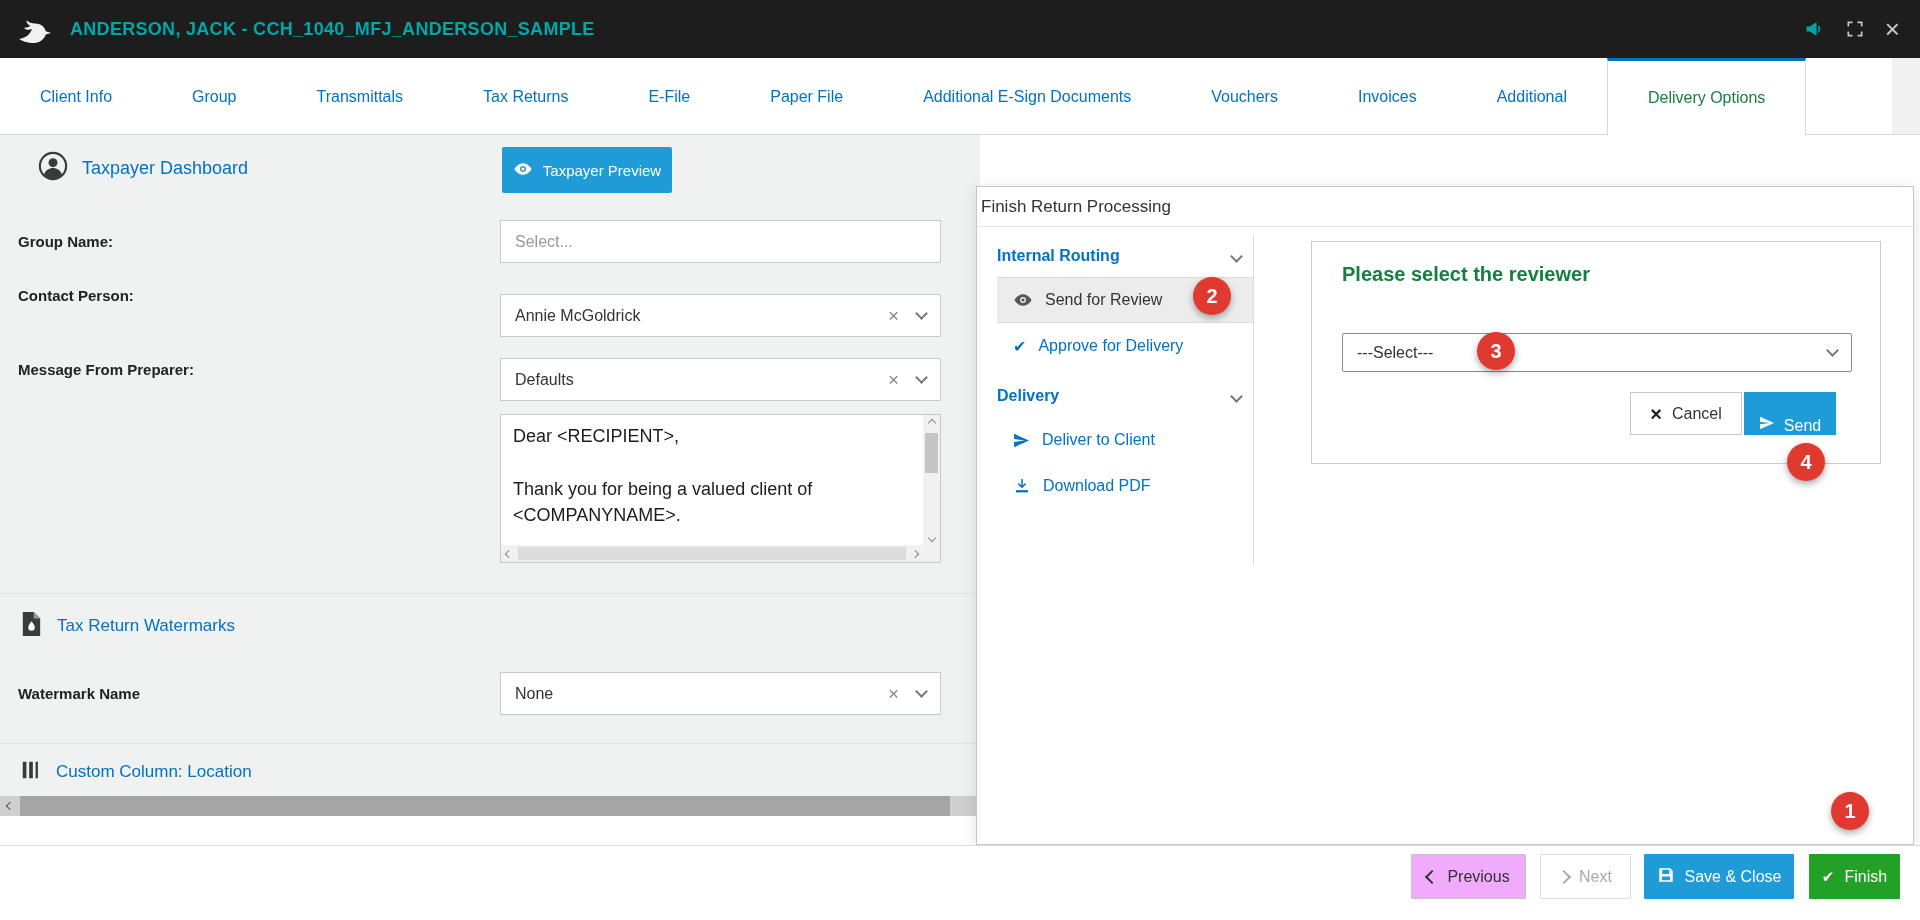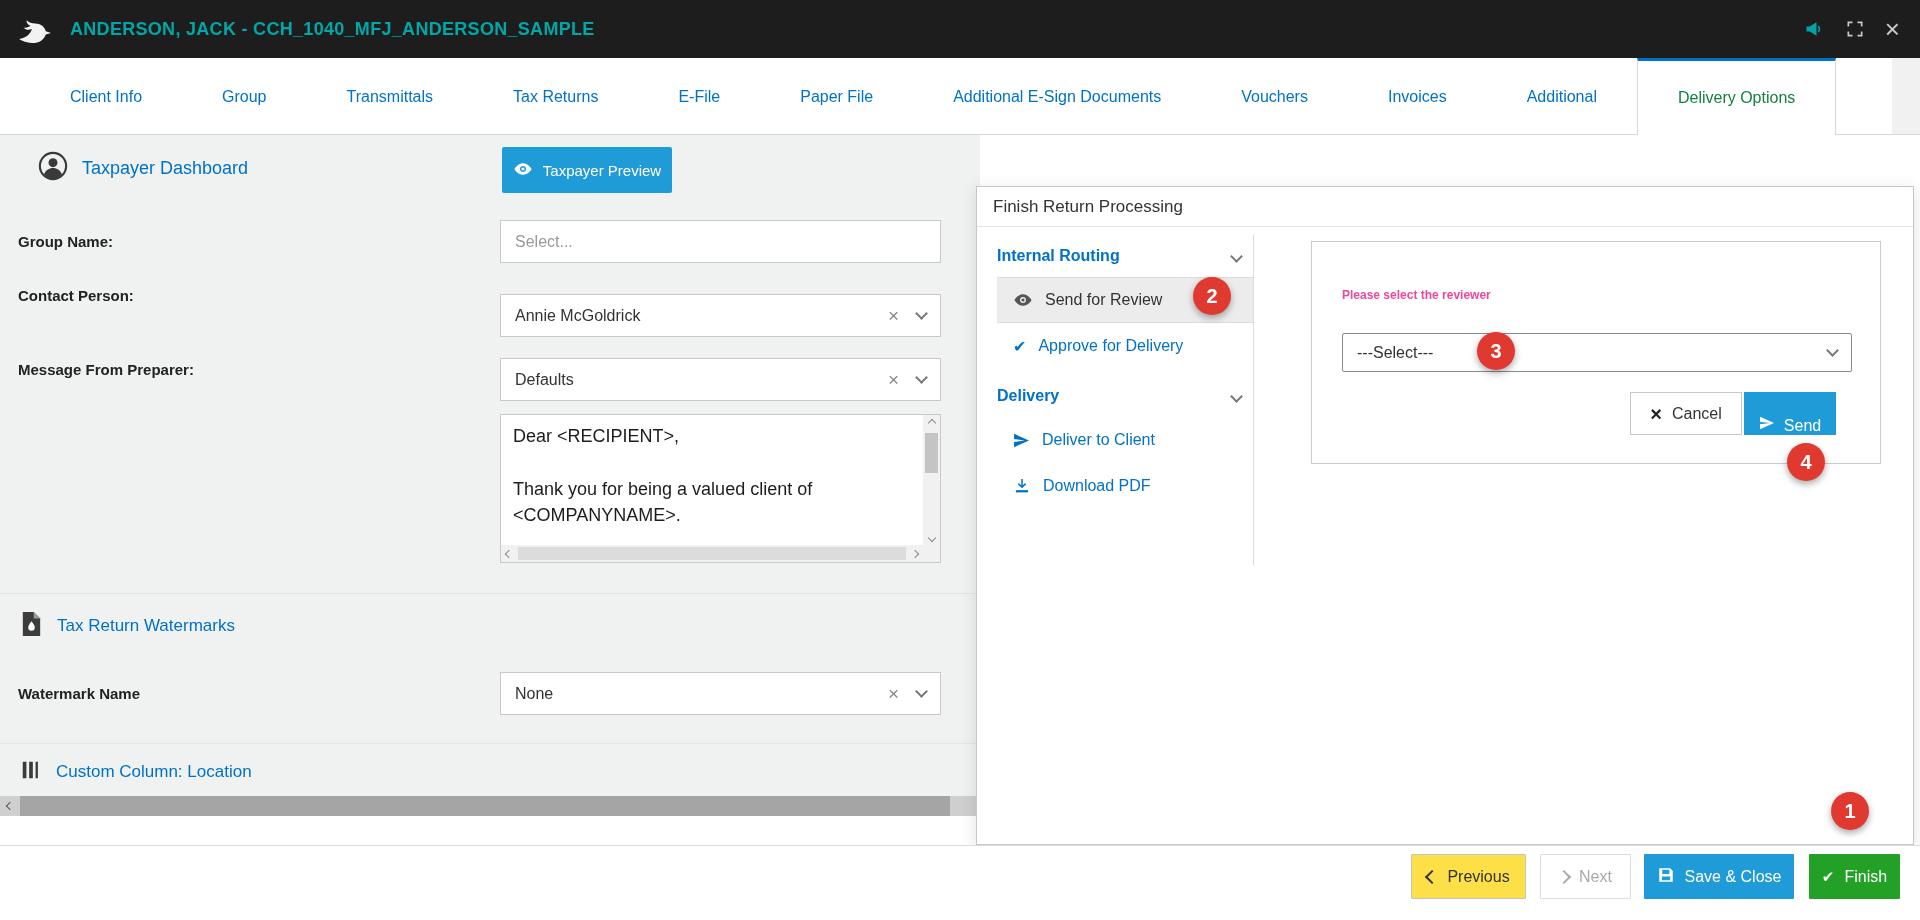--- a/index.html
+++ b/index.html
@@ -11,21 +11,21 @@
   .titlebar{position:absolute;left:0;top:0;width:1920px;height:58px;background:#1d1d1d;display:flex;align-items:center}
   .logo{margin-left:16px;display:flex;align-items:center}
   .win-title{margin-left:18px;color:#00a7a7;font-weight:bold;font-size:18px;letter-spacing:.3px}
   .titlebar-icons{position:absolute;right:20px;top:0;height:58px;display:flex;align-items:center;gap:20px}
   .titlebar-icons span{display:flex;align-items:center;cursor:pointer}
   .close-x{color:#c9c9c9;font-size:26px;line-height:1;font-weight:normal}
 
   
   .tabbar-line{position:absolute;left:0;top:134px;width:1920px;height:1px;background:#d8d8d8}
   .tabbar-gap{position:absolute;left:1892px;top:58px;width:28px;height:76px;background:#f1f1f1}
-  .tabbar{position:absolute;left:0;top:58px;width:1552px;height:77px;display:flex;padding-left:30px}
+  .tabbar{position:absolute;left:0;top:58px;width:1552px;height:77px;display:flex;}
   .tab{padding:0 40px;display:flex;align-items:center;justify-content:center;color:#0072c6;font-size:16px;cursor:pointer;white-space:nowrap}
   .tab.active{background:#fff;border-top:3px solid #0072c6;border-left:1px solid #d8d8d8;border-right:1px solid #d8d8d8;color:#15803d;height:77px}
 
   
   .left-panel{position:absolute;left:0;top:135px;width:980px;height:681px;background:#f0f1f1}
   .dash-header{position:absolute;left:38px;top:16px;display:flex;align-items:center;gap:14px;cursor:pointer}
   .dash-header .hdr-text{color:#0072c6;font-size:18px}
   .preview-btn{position:absolute;left:502px;top:12px;width:170px;height:46px;background:#1f9bd7;color:#fff;border:none;display:flex;align-items:center;justify-content:center;gap:10px;font-size:15px;font-family:inherit;border-radius:2px;cursor:pointer}
   .fld-label{position:absolute;left:18px;font-size:15px;font-weight:bold;color:#222;line-height:20px}
   .combo{position:absolute;left:500px;width:441px;height:43px;background:#fff;border:1px solid #c9c9c9;display:flex;align-items:center;padding:0 14px;font-size:16px;color:#333;cursor:pointer}
@@ -54,41 +54,41 @@
   .sep{position:absolute;left:0;width:980px;height:1px;background:#e4e4e4}
   .section-link{position:absolute;left:20px;display:flex;align-items:center;gap:14px;cursor:pointer}
   .section-link .sec-text{color:#0072c6;font-size:17px}
 
   .panel-hscroll{position:absolute;left:0;top:661px;width:980px;height:20px;background:#cfcfcf;display:flex;align-items:center}
   .panel-hscroll .h-arrow{width:20px;display:flex;align-items:center;justify-content:center;cursor:pointer}
   .panel-hscroll .p-thumb{height:20px;width:930px;background:#a5a5a5;cursor:grab}
 
   
   .dialog{position:absolute;left:976px;top:186px;width:938px;height:659px;background:#fff;border:1px solid #c6c6c6;box-shadow:0 4px 16px rgba(0,0,0,.12)}
-  .dialog-title{height:40px;line-height:40px;padding-left:16px;font-size:17px;color:#333;border-bottom:1px solid #e4e4e4}
+  .dialog-title{height:40px;line-height:40px;padding-left:4px;font-size:17px;color:#333;border-bottom:1px solid #e4e4e4}
   .dialog-nav{position:absolute;left:20px;top:48px;width:257px;height:330px;border-right:1px solid #ddd}
   .nav-header{height:42px;display:flex;align-items:center;justify-content:space-between;padding-right:12px;cursor:pointer}
   .nav-header .nav-hdr-text{color:#0072c6;font-size:16px;font-weight:bold}
   .nav-item{height:46px;display:flex;align-items:center;gap:12px;padding-left:16px;font-size:16px;color:#0072c6;cursor:pointer}
   .nav-item.selected{background:#ececec;border-top:1px solid #dcdcdc;border-bottom:1px solid #dcdcdc;color:#333}
   .nav-item .nav-ic{display:flex;align-items:center}
   .check-glyph{font-size:16px;color:#0072c6}
 
   .reviewer-panel{position:absolute;left:334px;top:54px;width:570px;height:223px;border:1px solid #ccc;background:#fff}
-  .reviewer-label{position:absolute;left:30px;top:46px;font-size:12px;font-weight:bold;color:#ec4899}
+  .reviewer-label{position:absolute;left:30px;top:21px;font-size:20px;font-weight:bold;color:#15803d}
   .reviewer-select{position:absolute;left:30px;top:91px;width:510px;height:39px;border:1px solid #8a8a8a;border-radius:2px;background:#fff;display:flex;align-items:center;padding:0 14px;font-size:16px;color:#333;cursor:pointer}
   .reviewer-select .caret{margin-left:auto;margin-top:-4px}
   .btn-cancel{position:absolute;left:318px;top:150px;width:112px;height:43px;background:#fff;border:1px solid #c9c9c9;display:flex;align-items:center;justify-content:center;gap:10px;font-size:16px;color:#333;font-family:inherit;cursor:pointer}
   .btn-cancel .x-glyph{font-weight:bold;font-size:20px;line-height:1;color:#222}
   .btn-send{position:absolute;left:432px;top:150px;width:92px;height:43px;background:#1f9bd7;color:#fff;border:none;display:flex;align-items:flex-end;justify-content:center;gap:9px;font-size:16px;font-family:inherit;cursor:pointer}
 
   
   .footer{position:absolute;left:0;top:845px;width:1920px;height:75px;background:#fff;border-top:1px solid #ddd}
   .f-btn{position:absolute;top:8px;height:45px;display:flex;align-items:center;justify-content:center;gap:10px;font-size:16px;font-family:inherit;cursor:pointer;border-radius:1px}
-  .btn-previous{left:1411px;width:115px;background:#fde047;border:1px solid #c4c4c4;color:#333}
+  .btn-previous{left:1411px;width:115px;background:#f0abfc;border:1px solid #c4c4c4;color:#333}
   .btn-next{left:1540px;width:91px;background:#fff;border:1px solid #dcdcdc;color:#a9a9a9}
   .btn-saveclose{left:1644px;width:150px;background:#1f9bd7;border:none;color:#fff}
   .btn-finish{left:1809px;width:91px;background:#23a127;border:none;color:#fff}
   .check-white{font-size:15px;color:#fff}
 
   
   .badge{position:absolute;width:38px;height:38px;border-radius:50%;background:#e0392f;color:#fff;font-size:20px;font-weight:bold;display:flex;align-items:center;justify-content:center;box-shadow:0 3px 7px rgba(0,0,0,.35);z-index:20}
   .badge-1{left:1831px;top:792px}
   .badge-2{left:1193px;top:277px}
   .badge-3{left:1477px;top:332px}

